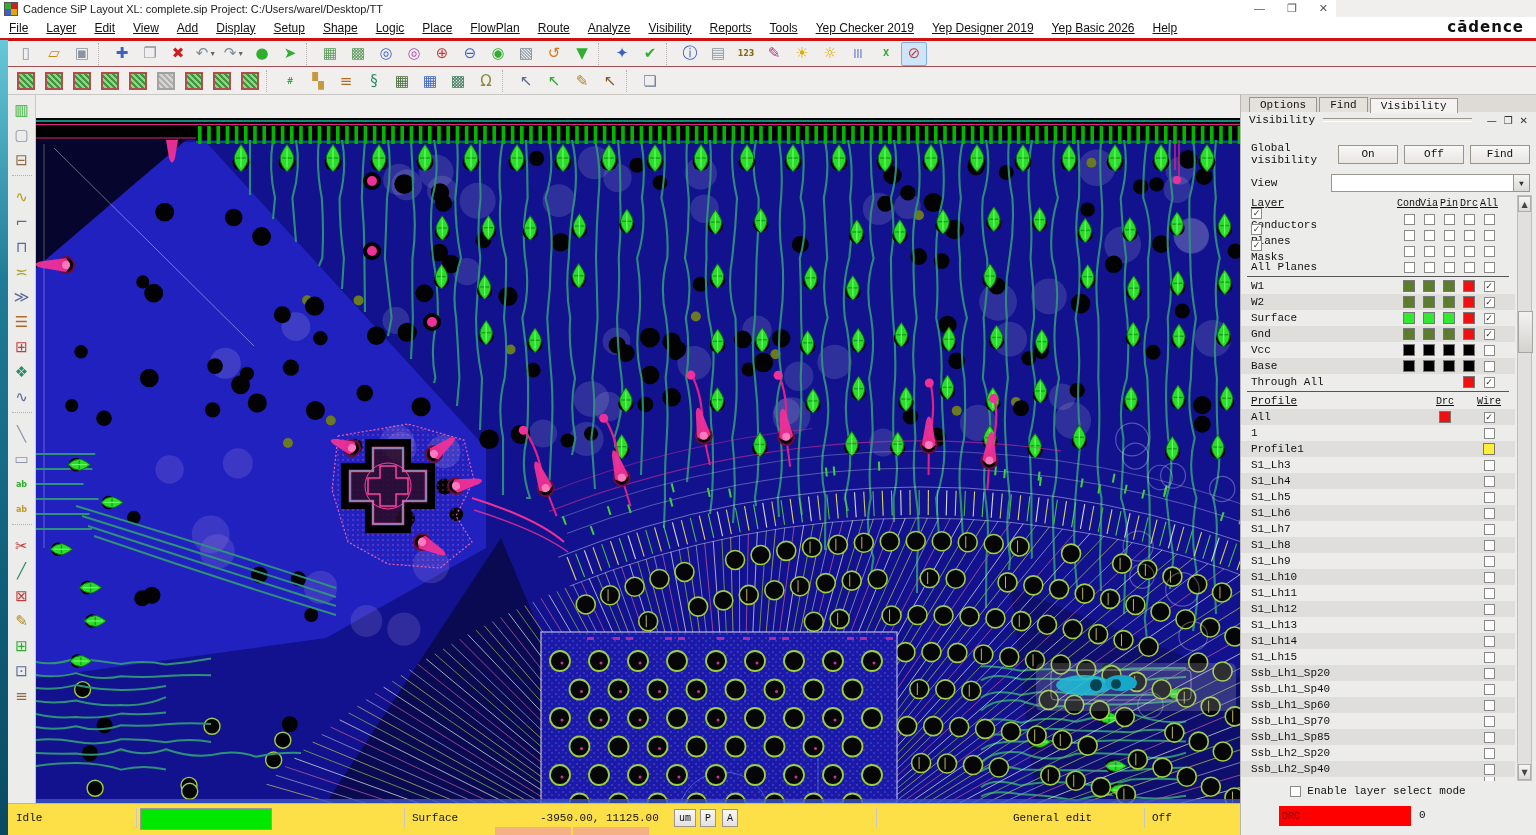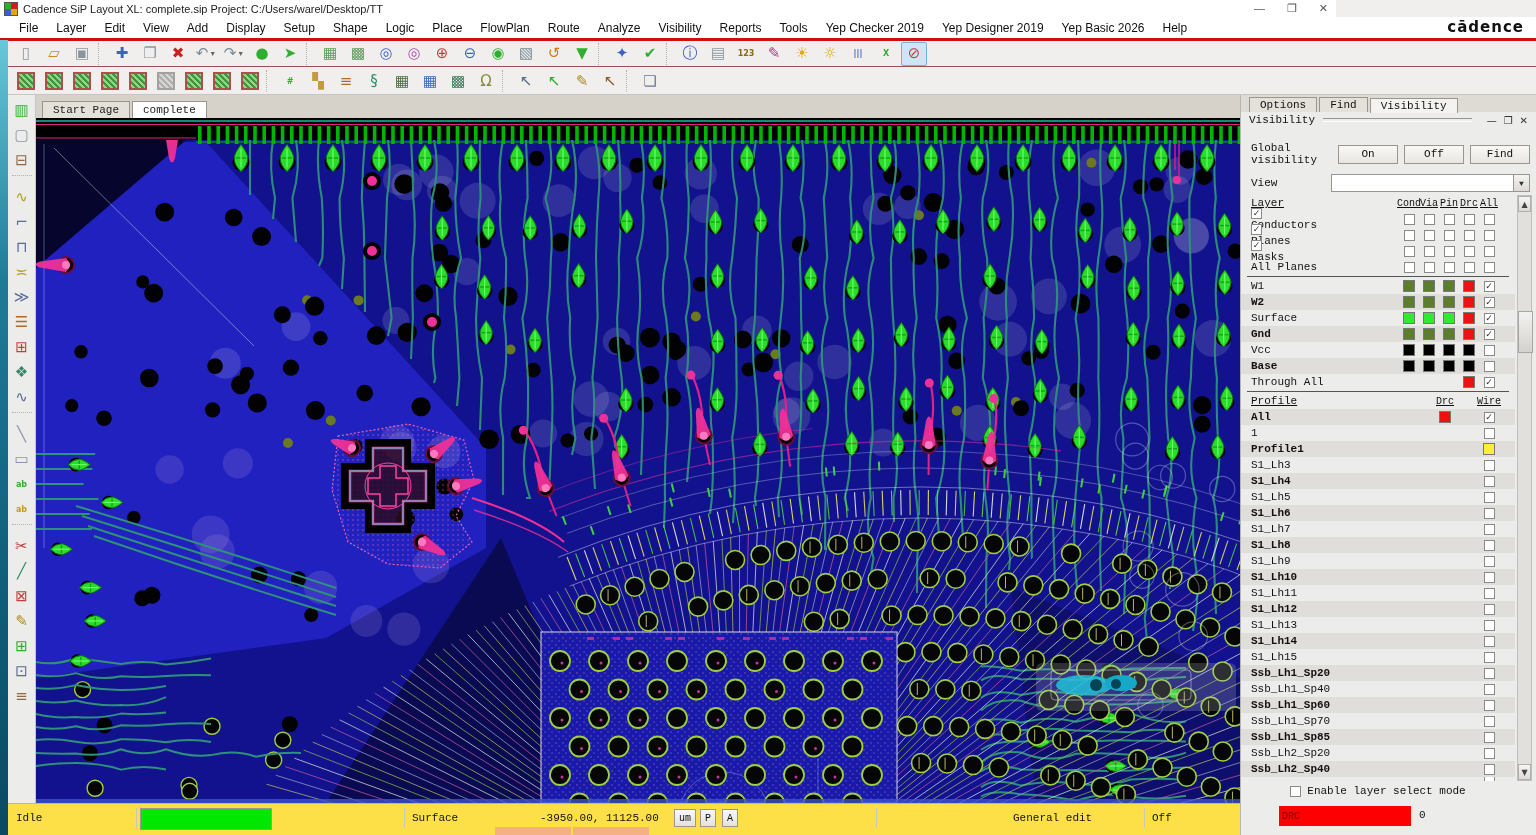--- a/index.html
+++ b/index.html
@@ -10,21 +10,21 @@
         background:linear-gradient(180deg,#66c8d8,#1f7c96 30%,#0f5d78 70%,#0a4a62);}
   
   #titlebar{position:absolute;left:0;top:0;width:1336px;height:17px;background:#ffffff;
             display:flex;align-items:center;font-size:11px;color:#222;}
   #appicon{width:12px;height:12px;margin:0 5px 0 4px;display:grid;grid-template-columns:1fr 1fr;grid-template-rows:1fr 1fr;border:1px solid #555;}
   #appicon i{display:block;}
   #winctl{position:absolute;right:8px;top:2px;display:flex;gap:22px;color:#555;font-size:11px;}
   #winctl span{cursor:default;}
   
   #menubar{position:absolute;left:0;top:17px;width:1536px;height:21px;background:#ffffff;
-           display:flex;align-items:center;font-size:12px;color:#111;padding-left:10px;box-sizing:border-box;}
+           display:flex;align-items:center;font-size:12px;color:#111;box-sizing:border-box;text-decoration:underline;}
   .menu-item{padding:2px 9px;}
   #brand{position:absolute;right:12px;top:18px;font-size:15px;font-weight:bold;letter-spacing:1px;color:#111;
          font-family:"DejaVu Sans",sans-serif;}
   #redline{position:absolute;left:0;top:38px;width:1536px;height:3px;background:#cc1111;}
   
   #tb1{position:absolute;left:8px;top:41px;width:1528px;height:26px;background:#f0efed;border-bottom:1px solid #a05050;
        display:flex;align-items:center;padding-left:4px;box-sizing:border-box;}
   #tb2{position:absolute;left:8px;top:68px;width:1528px;height:27px;background:#f0efed;border-bottom:1px solid #c8c6c2;
        display:flex;align-items:center;padding-left:4px;box-sizing:border-box;}
   .tbtn{width:24px;height:22px;display:flex;align-items:center;justify-content:center;margin:0 1px;border:1px solid transparent;border-radius:2px;}
@@ -59,21 +59,21 @@
   #gvrow .lbl{flex:1;}
   .xp-btn{width:58px;height:17px;border:1px solid #9a968e;background:linear-gradient(#f8f8f6,#e8e6e2);
           display:flex;align-items:center;justify-content:center;font-size:11px;margin-left:6px;font-family:"Liberation Mono",monospace;}
   #viewrow{display:flex;align-items:center;margin:8px 6px 0 10px;}
   #viewrow .lbl{width:80px;}
   #viewbox{flex:1;height:16px;border:1px solid #9a968e;background:#fff;display:flex;}
   #viewbox .val{flex:1;}
   #viewbox .drop{width:15px;background:linear-gradient(#f4f4f2,#dcdad6);border-left:1px solid #9a968e;display:flex;align-items:center;justify-content:center;font-size:8px;color:#333;}
   #listarea{position:absolute;left:0;top:100px;width:274px;height:586px;overflow:hidden;}
   .trow{display:flex;align-items:center;height:16px;padding-left:10px;box-sizing:border-box;}
-  .trow.alt{background:#e0dedb;font-weight:bold;}
+  .trow.alt{background:#e0dedb;}
   .trow .lbl{flex:1;white-space:nowrap;overflow:hidden;}
   .hdr{text-decoration:underline;}
   .cell{width:20px;display:flex;align-items:center;justify-content:center;flex:none;font-size:10px;}
   .cell.hc{text-decoration:underline;}
   .cb{width:11px;height:11px;border:1px solid #8a8a8a;background:#fff;box-sizing:border-box;display:flex;align-items:center;justify-content:center;}
   .cb.on::before{content:"✓";font-family:"DejaVu Sans",sans-serif;font-size:9px;color:#333;line-height:1;}
   .sw{width:12px;height:12px;border:1px solid #777;box-sizing:border-box;}
   .gcb{margin-right:6px;}
   .sepline{border-top:1.5px solid #555;margin:1px 6px 1px 6px;}
   #scroll{position:absolute;right:4px;top:100px;width:15px;height:586px;background:#e2e0dc;border:1px solid #c0beba;box-sizing:border-box;}
@@ -375,24 +375,20 @@
       </span>
       <span class="tbtn">
         <span class="g" style="color: rgb(47, 174, 47);">⊞</span>
       </span>
       <span class="tbtn">
         <span class="g" style="color: rgb(90, 106, 154);">⊡</span>
       </span>
       <span class="tbtn">
         <span class="g" style="color: rgb(138, 106, 74);">≡</span>
       </span>
-    </div>
-  <div id="tabstrip">
-      <span class="ctab">Start Page</span>
-      <span class="ctab active">complete</span>
     </div>
   <div id="canvas-wrap">
     <svg id="board" width="1204" height="685" viewBox="0 0 1204 685">
       <defs>
         <pattern id="dots" width="7" height="7" patternUnits="userSpaceOnUse">
           <circle cx="2" cy="2" r="1" fill="rgba(235,120,200,.30)"></circle>
           <circle cx="5" cy="5" r="0.9" fill="rgba(150,150,240,.30)"></circle>
         </pattern>
         <pattern id="pinkdots" width="5" height="5" patternUnits="userSpaceOnUse">
           <circle cx="2" cy="2" r="0.9" fill="rgba(255,110,190,.35)"></circle>

